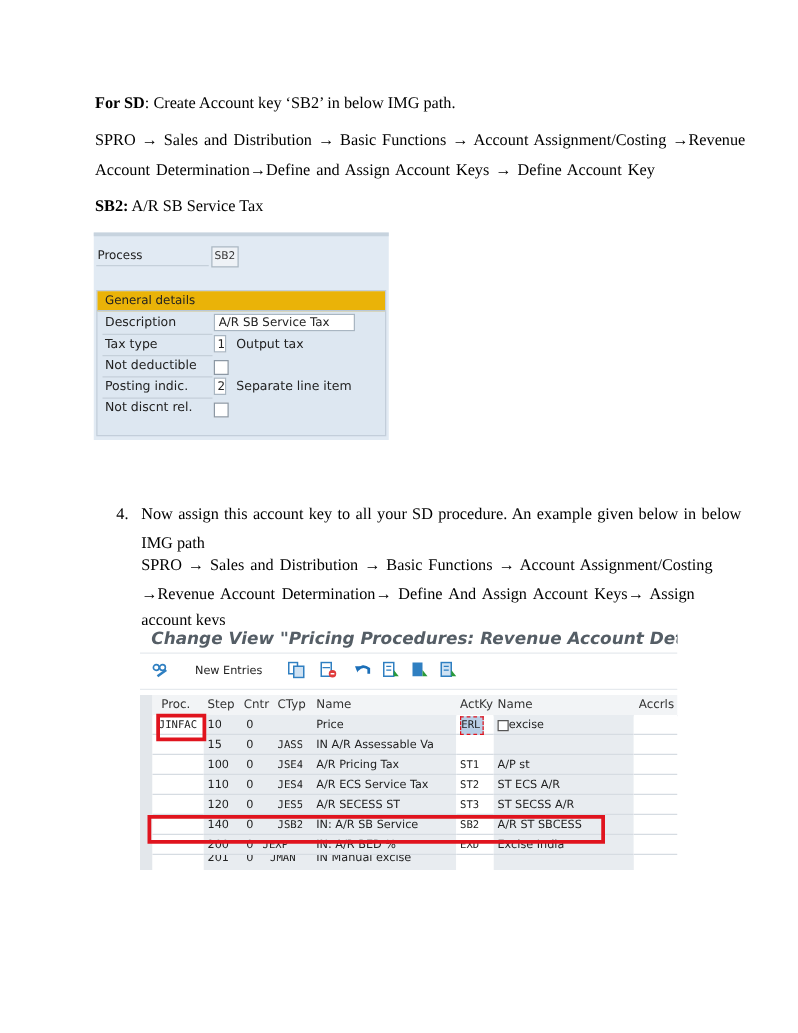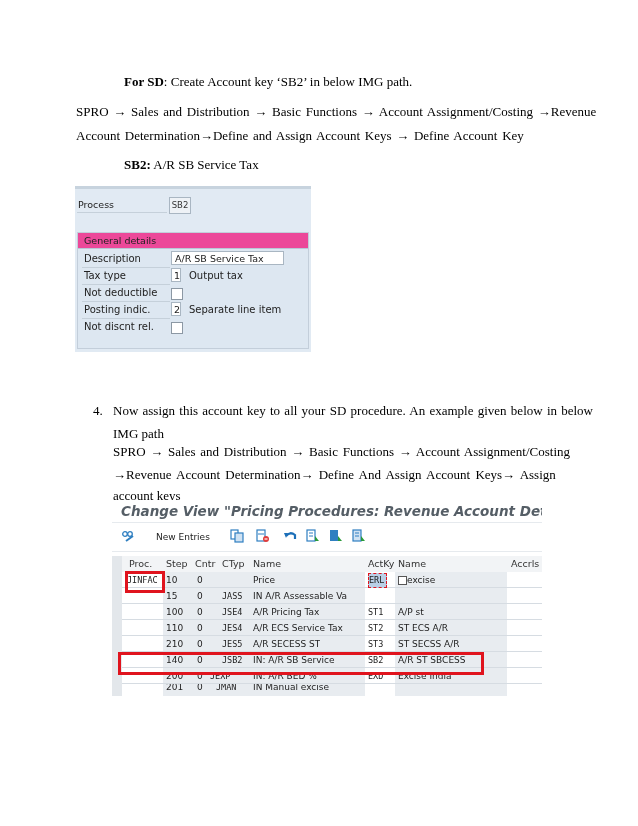--- a/index.html
+++ b/index.html
@@ -1,27 +1,27 @@
 <!DOCTYPE html>
 <html><head>
 <meta charset="utf-8">
 <style>
   html, body { margin:0; padding:0; background:#ffffff; }
   body { width:638px; height:826px; position:relative; overflow:hidden; font-family:"Liberation Serif", serif; color:#000; }
   .para { position:absolute; font-size:13px; line-height:16px; white-space:nowrap; }
-  .para b { font-weight:bold;margin-left:48px; }
+  .para b { font-weight:bold; }
   .sap { font-family:"DejaVu Sans", "Liberation Sans", sans-serif; }
 
   
   #shot1 { position:absolute; left:75px; top:186px; width:236px; height:166px; background:#e1eaf3; border-top:3px solid #c7d3de; box-sizing:border-box; }
   #shot1 .lbl { position:absolute; font-size:9.5px; color:#222; }
   #shot1 .ufield { position:absolute; height:15px; border-bottom:1px solid #c5d0da; }
   .proc-val { position:absolute; left:94px; top:8px; width:20px; height:15px; border:1px solid #a9b6c2; background:#eef2f6; font-size:8.5px; line-height:15px; text-align:center; color:#333; }
   #grp { position:absolute; left:2px; top:43px; width:232px; height:117px; border:1px solid #c3ceda; box-sizing:border-box; background:#dde7f1; }
-  #grp-head { position:absolute; left:0; top:0; width:100%; height:16px; background:#ec4899; border-bottom:1px solid #b9c7d6; font-size:9.5px; line-height:16px; padding-left:6px; box-sizing:border-box; color:#222; }
+  #grp-head { position:absolute; left:0; top:0; width:100%; height:16px; background:#eab308; border-bottom:1px solid #b9c7d6; font-size:9.5px; line-height:16px; padding-left:6px; box-sizing:border-box; color:#222; }
   .inp { position:absolute; height:14px; background:#fff; border:1px solid #a9b6c2; font-size:9.5px; line-height:14px; padding-left:3px; box-sizing:border-box; color:#222; }
   .chk { position:absolute; width:10px; height:10px; background:#fff; border:1px solid #8c98a4; }
   .txt { position:absolute; font-size:10px; color:#222; }
 
   
   #shot2 { position:absolute; left:112px; top:500px; width:430px; height:198px; overflow:hidden; background:#fff; }
   #title2 { position:absolute; left:9px; top:3px; font-size:13.5px; font-weight:bold; font-style:italic; color:#555e66; white-space:nowrap; }
   #toolbar2 { position:absolute; left:0; top:22px; width:430px; height:28px; border-top:1px solid #e6eaee; border-bottom:1px solid #e6eaee; }
   .tb-icon { position:absolute; top:6px; width:14px; height:14px; }
   #new-entries { position:absolute; left:44px; top:9px; font-size:9px; color:#222; }
@@ -204,21 +204,21 @@
       <span class="cell mono" style="left:256px;">ST2</span>
       <span class="cell" style="left:286px;">ST ECS A/R</span>
     </div>
 
     <div class="row" style="top:80px;">
       <div class="white" style="left:10px; width:41px;"></div>
       <div class="shade" style="left:51px; width:202px;"></div>
       <div class="white" style="left:253px; width:30px;"></div>
       <div class="shade" style="left:283px; width:112px;"></div>
       <div class="white" style="left:395px; width:35px;"></div>
-      <span class="cell" style="left:54px;">210</span>
+      <span class="cell" style="left:54px;">120</span>
       <span class="cell" style="left:85px;">0</span>
       <span class="cell mono" style="left:110px;">JES5</span>
       <span class="cell" style="left:141px;">A/R SECESS ST</span>
       <span class="cell mono" style="left:256px;">ST3</span>
       <span class="cell" style="left:286px;">ST SECSS A/R</span>
     </div>
 
     <div class="row" style="top:96px;">
       <div class="white" style="left:10px; width:41px;"></div>
       <div class="shade" style="left:51px; width:202px;"></div>

